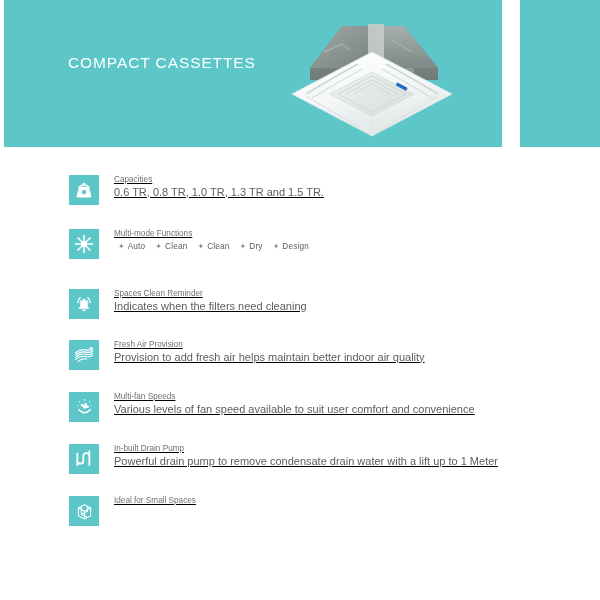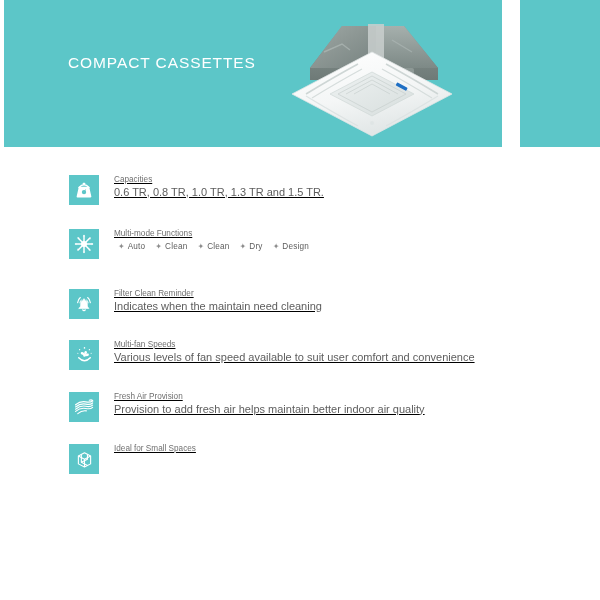--- a/index.html
+++ b/index.html
@@ -262,22 +262,39 @@
         <path d="M6.2 17.2 h11.6 c-1.7-1.3-1.9-3-1.9-4.9 0-2.6-1.1-4.6-3.9-4.6 S8.1 9.7 8.1 12.3 c0 1.9-.2 3.6-1.9 4.9 Z" fill="#ffffff" stroke="#ffffff" stroke-width="1.1"></path>
         <path d="M10.5 19 a1.6 1.6 0 0 0 3 0" stroke="#ffffff" stroke-width="1.5"></path>
         <circle cx="12" cy="6.4" r="1.1" fill="#ffffff" stroke="none"></circle>
         <path d="M4.4 10.3 Q4.9 6.4 7.6 4.2" stroke-width="1.4"></path>
         <path d="M19.6 10.3 Q19.1 6.4 16.4 4.2" stroke-width="1.4"></path>
         <path d="M7.1 10.6 Q7.5 8.2 9.1 6.9" stroke-width="1.2"></path>
         <path d="M16.9 10.6 Q16.5 8.2 14.9 6.9" stroke-width="1.2"></path>
       </svg>
     </div>
     <div class="feature-text">
-      <p class="feature-title">Filter Clean Reminder</p>
-      <p class="feature-desc">Indicates when the maintain need cleaning</p>
+      <p class="feature-title">Spaces Clean Reminder</p>
+      <p class="feature-desc">Indicates when the filters need cleaning</p>
+    </div>
+  </div>
+
+  <div class="feature-row" style="height:52px">
+    <div class="feature-icon">
+      <svg width="22" height="22" viewBox="0 0 24 24" fill="none" stroke="#ffffff" stroke-width="1.25" stroke-linecap="round">
+        <path d="M2.8 9.6 Q8 5.2 14 6.4 Q19 7.4 21.4 5.2"></path>
+        <path d="M2.8 12 Q8 7.6 14 8.8 Q19 9.8 21.4 7.6"></path>
+        <path d="M2.8 14.4 Q8 10 14 11.2 Q19 12.2 21.4 10"></path>
+        <path d="M2.8 16.8 Q8 12.4 14 13.6 Q19 14.6 21.4 12.4"></path>
+        <path d="M5.2 19.2 Q9.6 15.4 14.6 16.2"></path>
+        <path d="M17.8 4.6 Q20.4 3.4 21.6 5.4"></path>
+      </svg>
+    </div>
+    <div class="feature-text">
+      <p class="feature-title">Fresh Air Provision</p>
+      <p class="feature-desc">Provision to add fresh air helps maintain better indoor air quality</p>
     </div>
   </div>
 
   <div class="feature-row" style="height:52px">
     <div class="feature-icon">
       <svg width="21" height="21" viewBox="0 0 24 24">
         <g fill="#ffffff">
           <path d="M12 11.4 C12 8.6 9.6 7.2 8.2 8.4 C6.8 9.6 8.2 11.6 12 11.8 Z"></path>
           <path d="M12.2 11.6 C14.8 10.6 15.6 8 14.2 7 C12.8 6 11 7.7 11.8 11.4 Z"></path>
           <path d="M12.3 12 C14.6 13.5 17 12.6 17 10.9 C17 9.2 14.6 9 12.3 11.7 Z"></path>
@@ -292,35 +309,31 @@
       </svg>
     </div>
     <div class="feature-text">
       <p class="feature-title">Multi-fan Speeds</p>
       <p class="feature-desc">Various levels of fan speed available to suit user comfort and convenience</p>
     </div>
   </div>
 
   <div class="feature-row" style="height:52px">
     <div class="feature-icon">
-      <svg width="22" height="22" viewBox="0 0 24 24" fill="none" stroke="#ffffff" stroke-width="1.25" stroke-linecap="round">
-        <path d="M2.8 9.6 Q8 5.2 14 6.4 Q19 7.4 21.4 5.2"></path>
-        <path d="M2.8 12 Q8 7.6 14 8.8 Q19 9.8 21.4 7.6"></path>
-        <path d="M2.8 14.4 Q8 10 14 11.2 Q19 12.2 21.4 10"></path>
-        <path d="M2.8 16.8 Q8 12.4 14 13.6 Q19 14.6 21.4 12.4"></path>
-        <path d="M5.2 19.2 Q9.6 15.4 14.6 16.2"></path>
-        <path d="M17.8 4.6 Q20.4 3.4 21.6 5.4"></path>
-      </svg>
-    </div>
-    <div class="feature-text">
-      <p class="feature-title">Fresh Air Provision</p>
-      <p class="feature-desc">Provision to add fresh air helps maintain better indoor air quality</p>
-    </div>
-  </div>
-
+      <svg width="20" height="20" viewBox="0 0 24 24" fill="none" stroke="#ffffff" stroke-width="2.1" stroke-linecap="square">
+        <path d="M4 5.5 V14 a3.6 3.6 0 0 0 7.2 0 V8.4 a3.6 3.6 0 0 1 7.2 0 V19"></path>
+        <path d="M18.4 3 V6.6"></path>
+        <path d="M4 19 V15.4"></path>
+      </svg>
+    </div>
+    <div class="feature-text">
+      <p class="feature-title">In-built Drain Pump</p>
+      <p class="feature-desc">Powerful drain pump to remove condensate drain water with a lift up to 1 Meter</p>
+    </div>
+  </div>
 
   <div class="feature-row" style="height:54px">
     <div class="feature-icon">
       <svg width="21" height="21" viewBox="0 0 24 24" fill="none" stroke="#ffffff" stroke-width="1.25" stroke-linejoin="round">
         <path d="M5 8 L12 4.4 L19 8 L19 17 L12 20.6 L5 17 Z"></path>
         <path d="M5 8 L12 11.6 L19 8"></path>
         <path d="M12 11.6 V20.6"></path>
         <path d="M8.4 6.2 L8.4 15.2 L15.4 18.8"></path>
         <path d="M8.4 15.2 L15.4 11.6 L15.4 6.2"></path>
       </svg>

